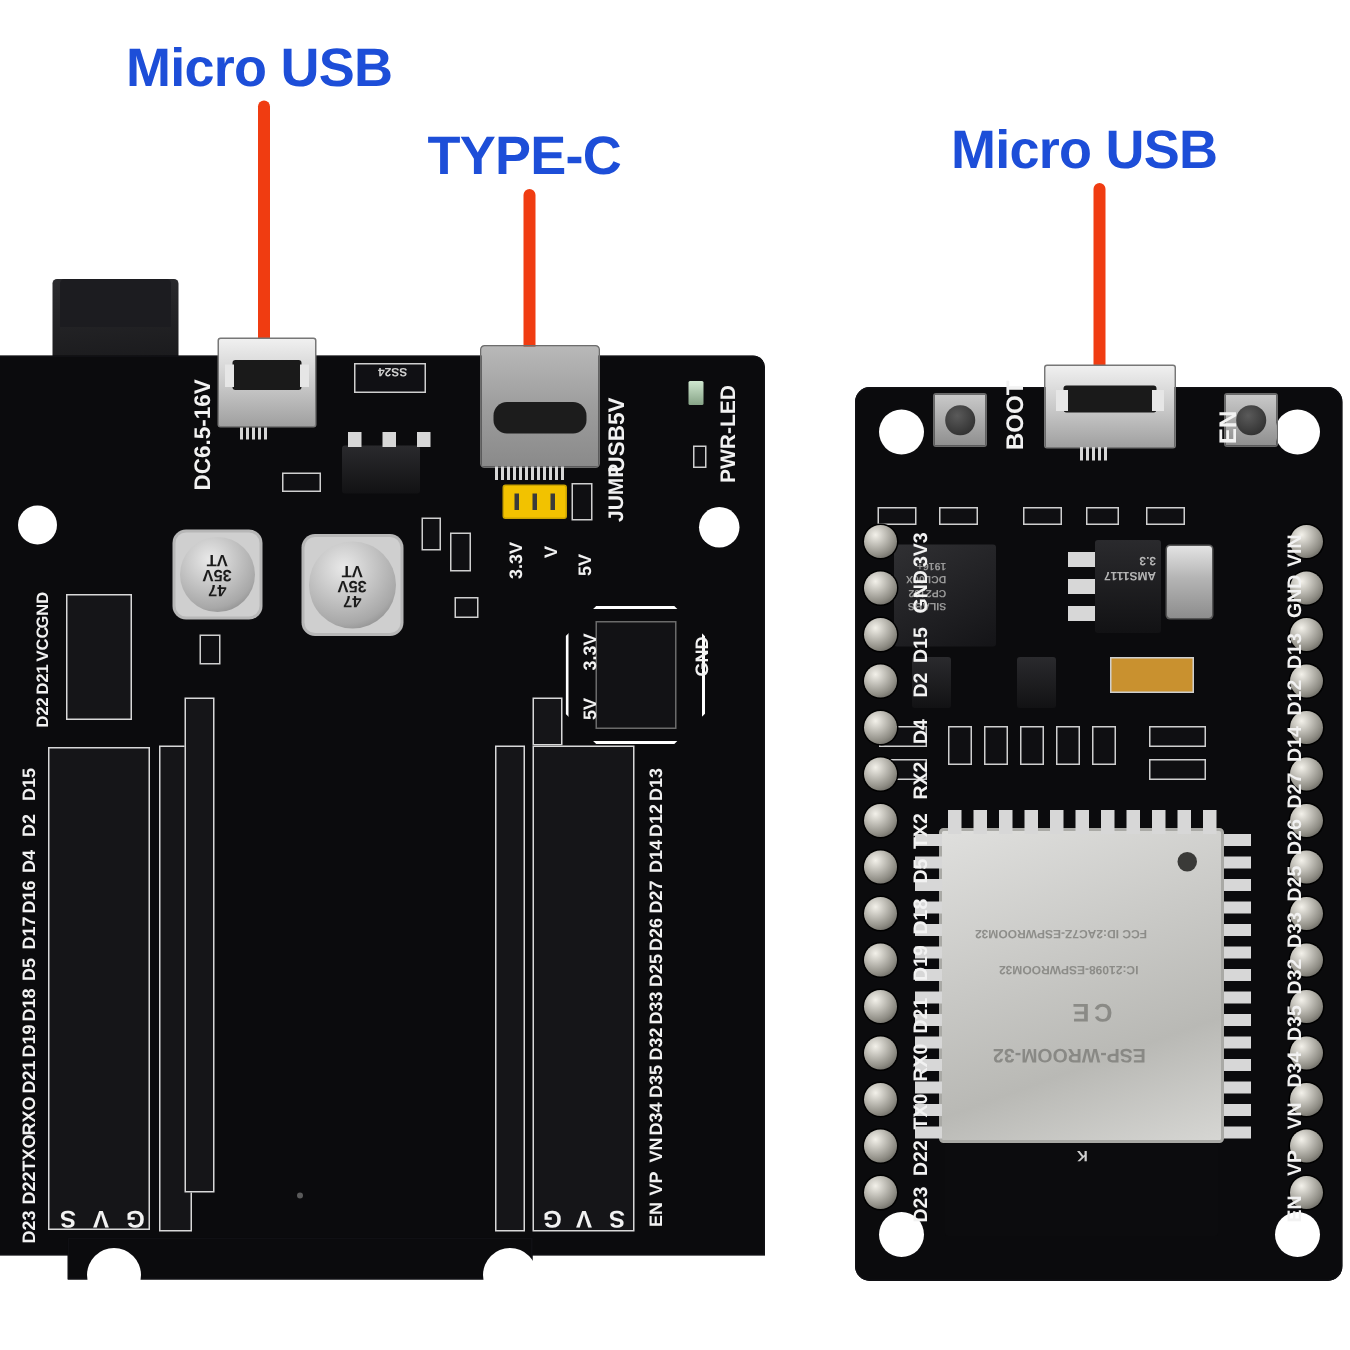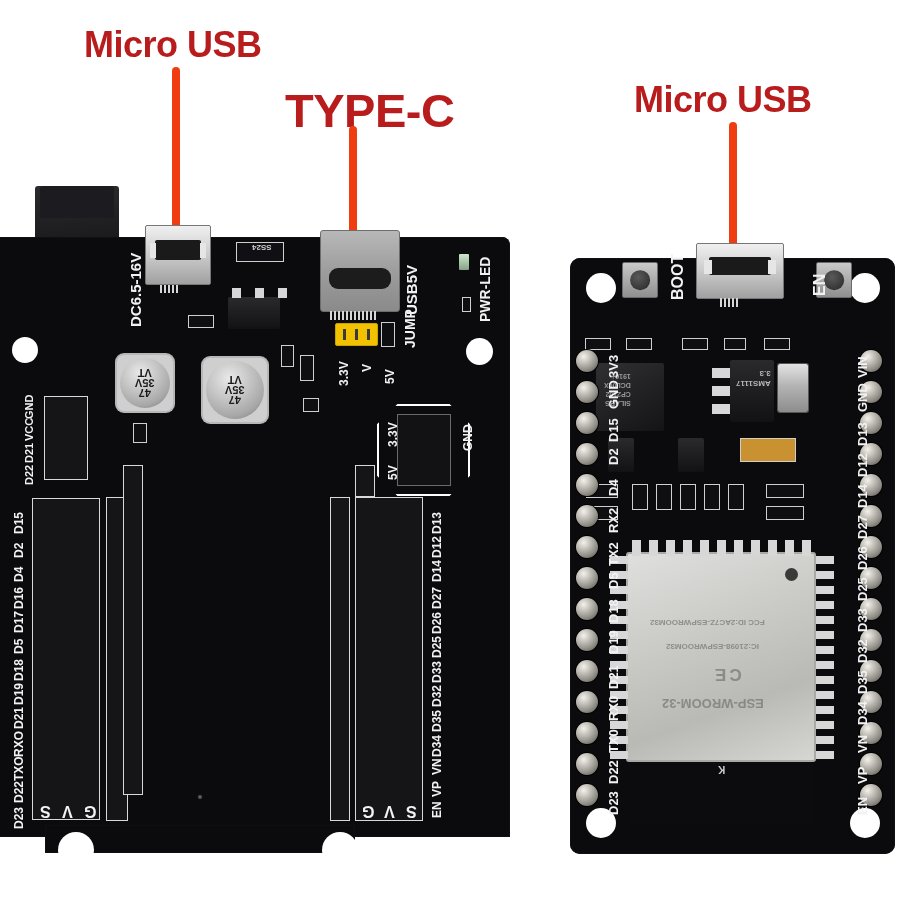--- a/index.html
+++ b/index.html
@@ -11,21 +11,21 @@
     overflow:hidden;
     position:relative;
   }
   #stage{position:absolute;left:0;top:0;width:900px;height:900px;}
 
   
   .callout-label{
     position:absolute;
     font-family:"Liberation Sans", sans-serif;
     font-weight:bold;
-    color:#b91c1c;
+    color:#1d4ed8;
     white-space:nowrap;
     letter-spacing:-0.5px;
   }
   .leader{
     position:absolute;
     background:#f03c11;
     border-radius:4px;
   }
   .leader .dot{
     position:absolute;
@@ -209,21 +209,21 @@
 </head>
 <body>
 
 <div id="stage">
 
   <div class="callout-label" style="left:84px;top:24px;font-size:36px;">Micro USB</div>
   <div class="leader" style="left:172px;top:67px;width:8px;height:200px;">
     <span class="dot"></span>
   </div>
 
-  <div class="callout-label" style="left:285px;top:83px;font-size:47px;">TYPE-C</div>
+  <div class="callout-label" style="left:285px;top:83px;font-size:36px;">TYPE-C</div>
   <div class="leader" style="left:349px;top:126px;width:8px;height:141px;">
     <span class="dot"></span>
   </div>
 
   <div class="callout-label" style="left:634px;top:79px;font-size:36px;">Micro USB</div>
   <div class="leader" style="left:729px;top:122px;width:8px;height:155px;">
     <span class="dot"></span>
   </div>
 
   <div style="position:absolute;left:0;top:0;width:520px;height:900px;">

